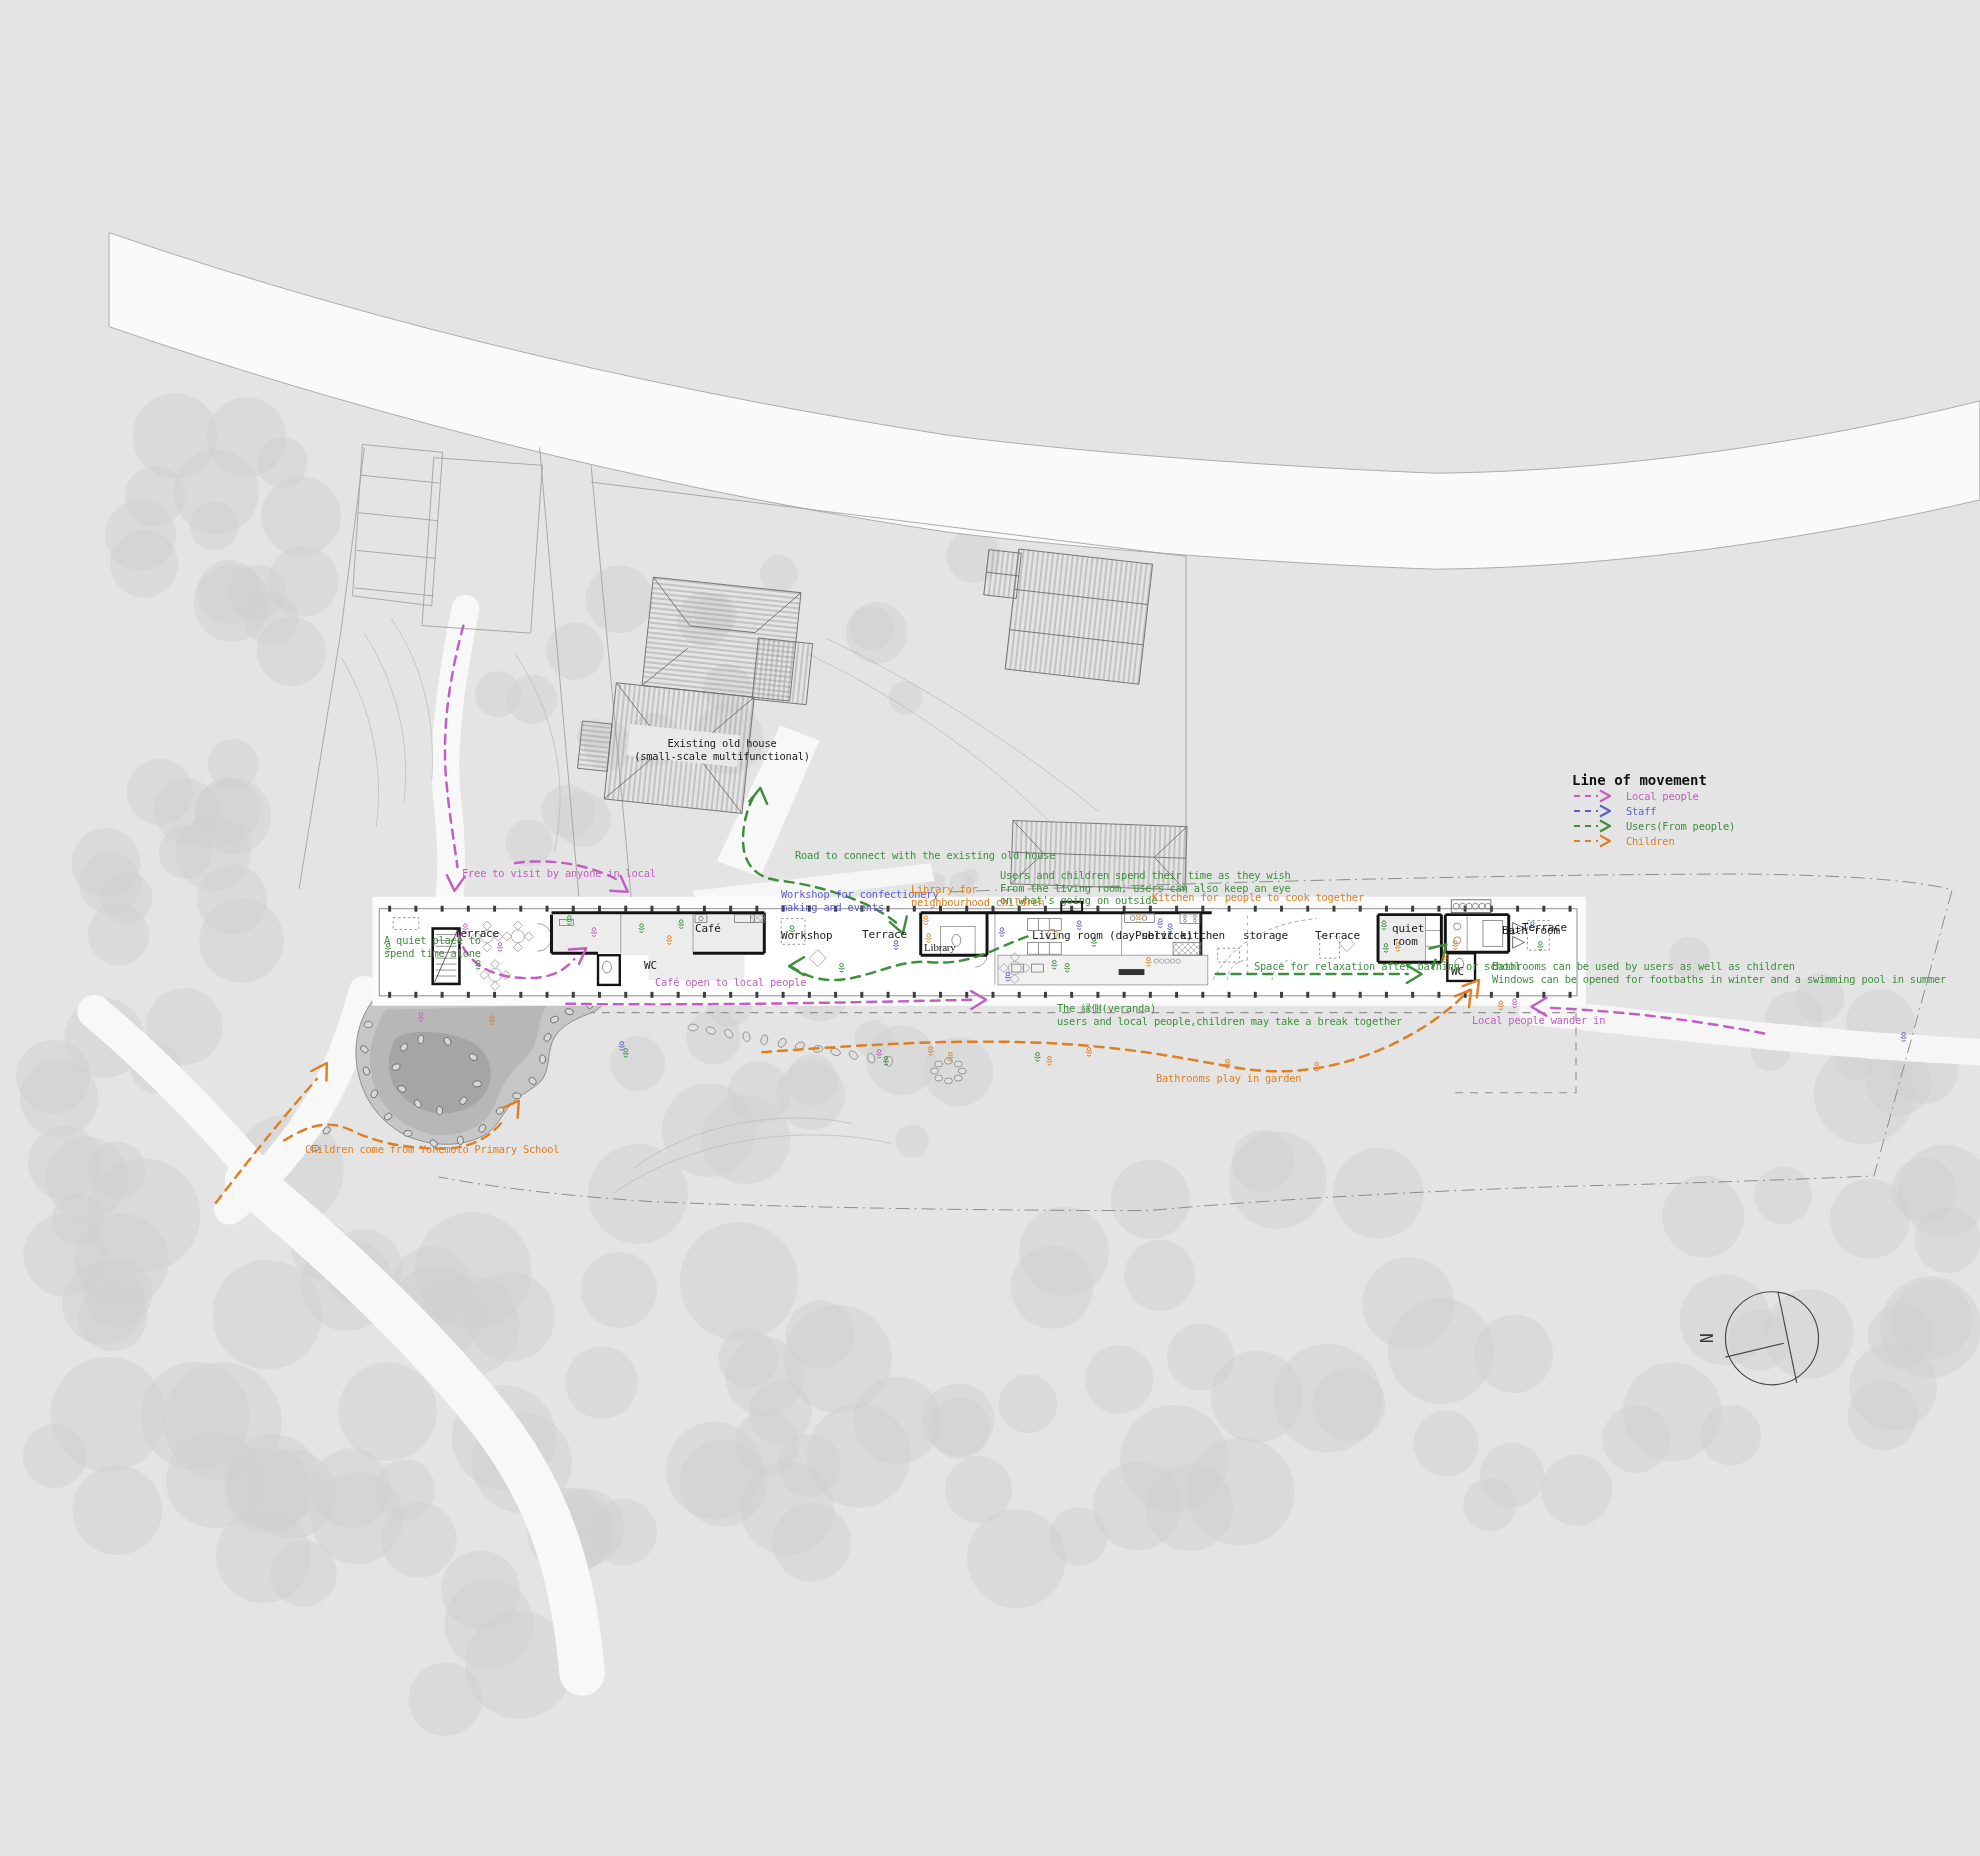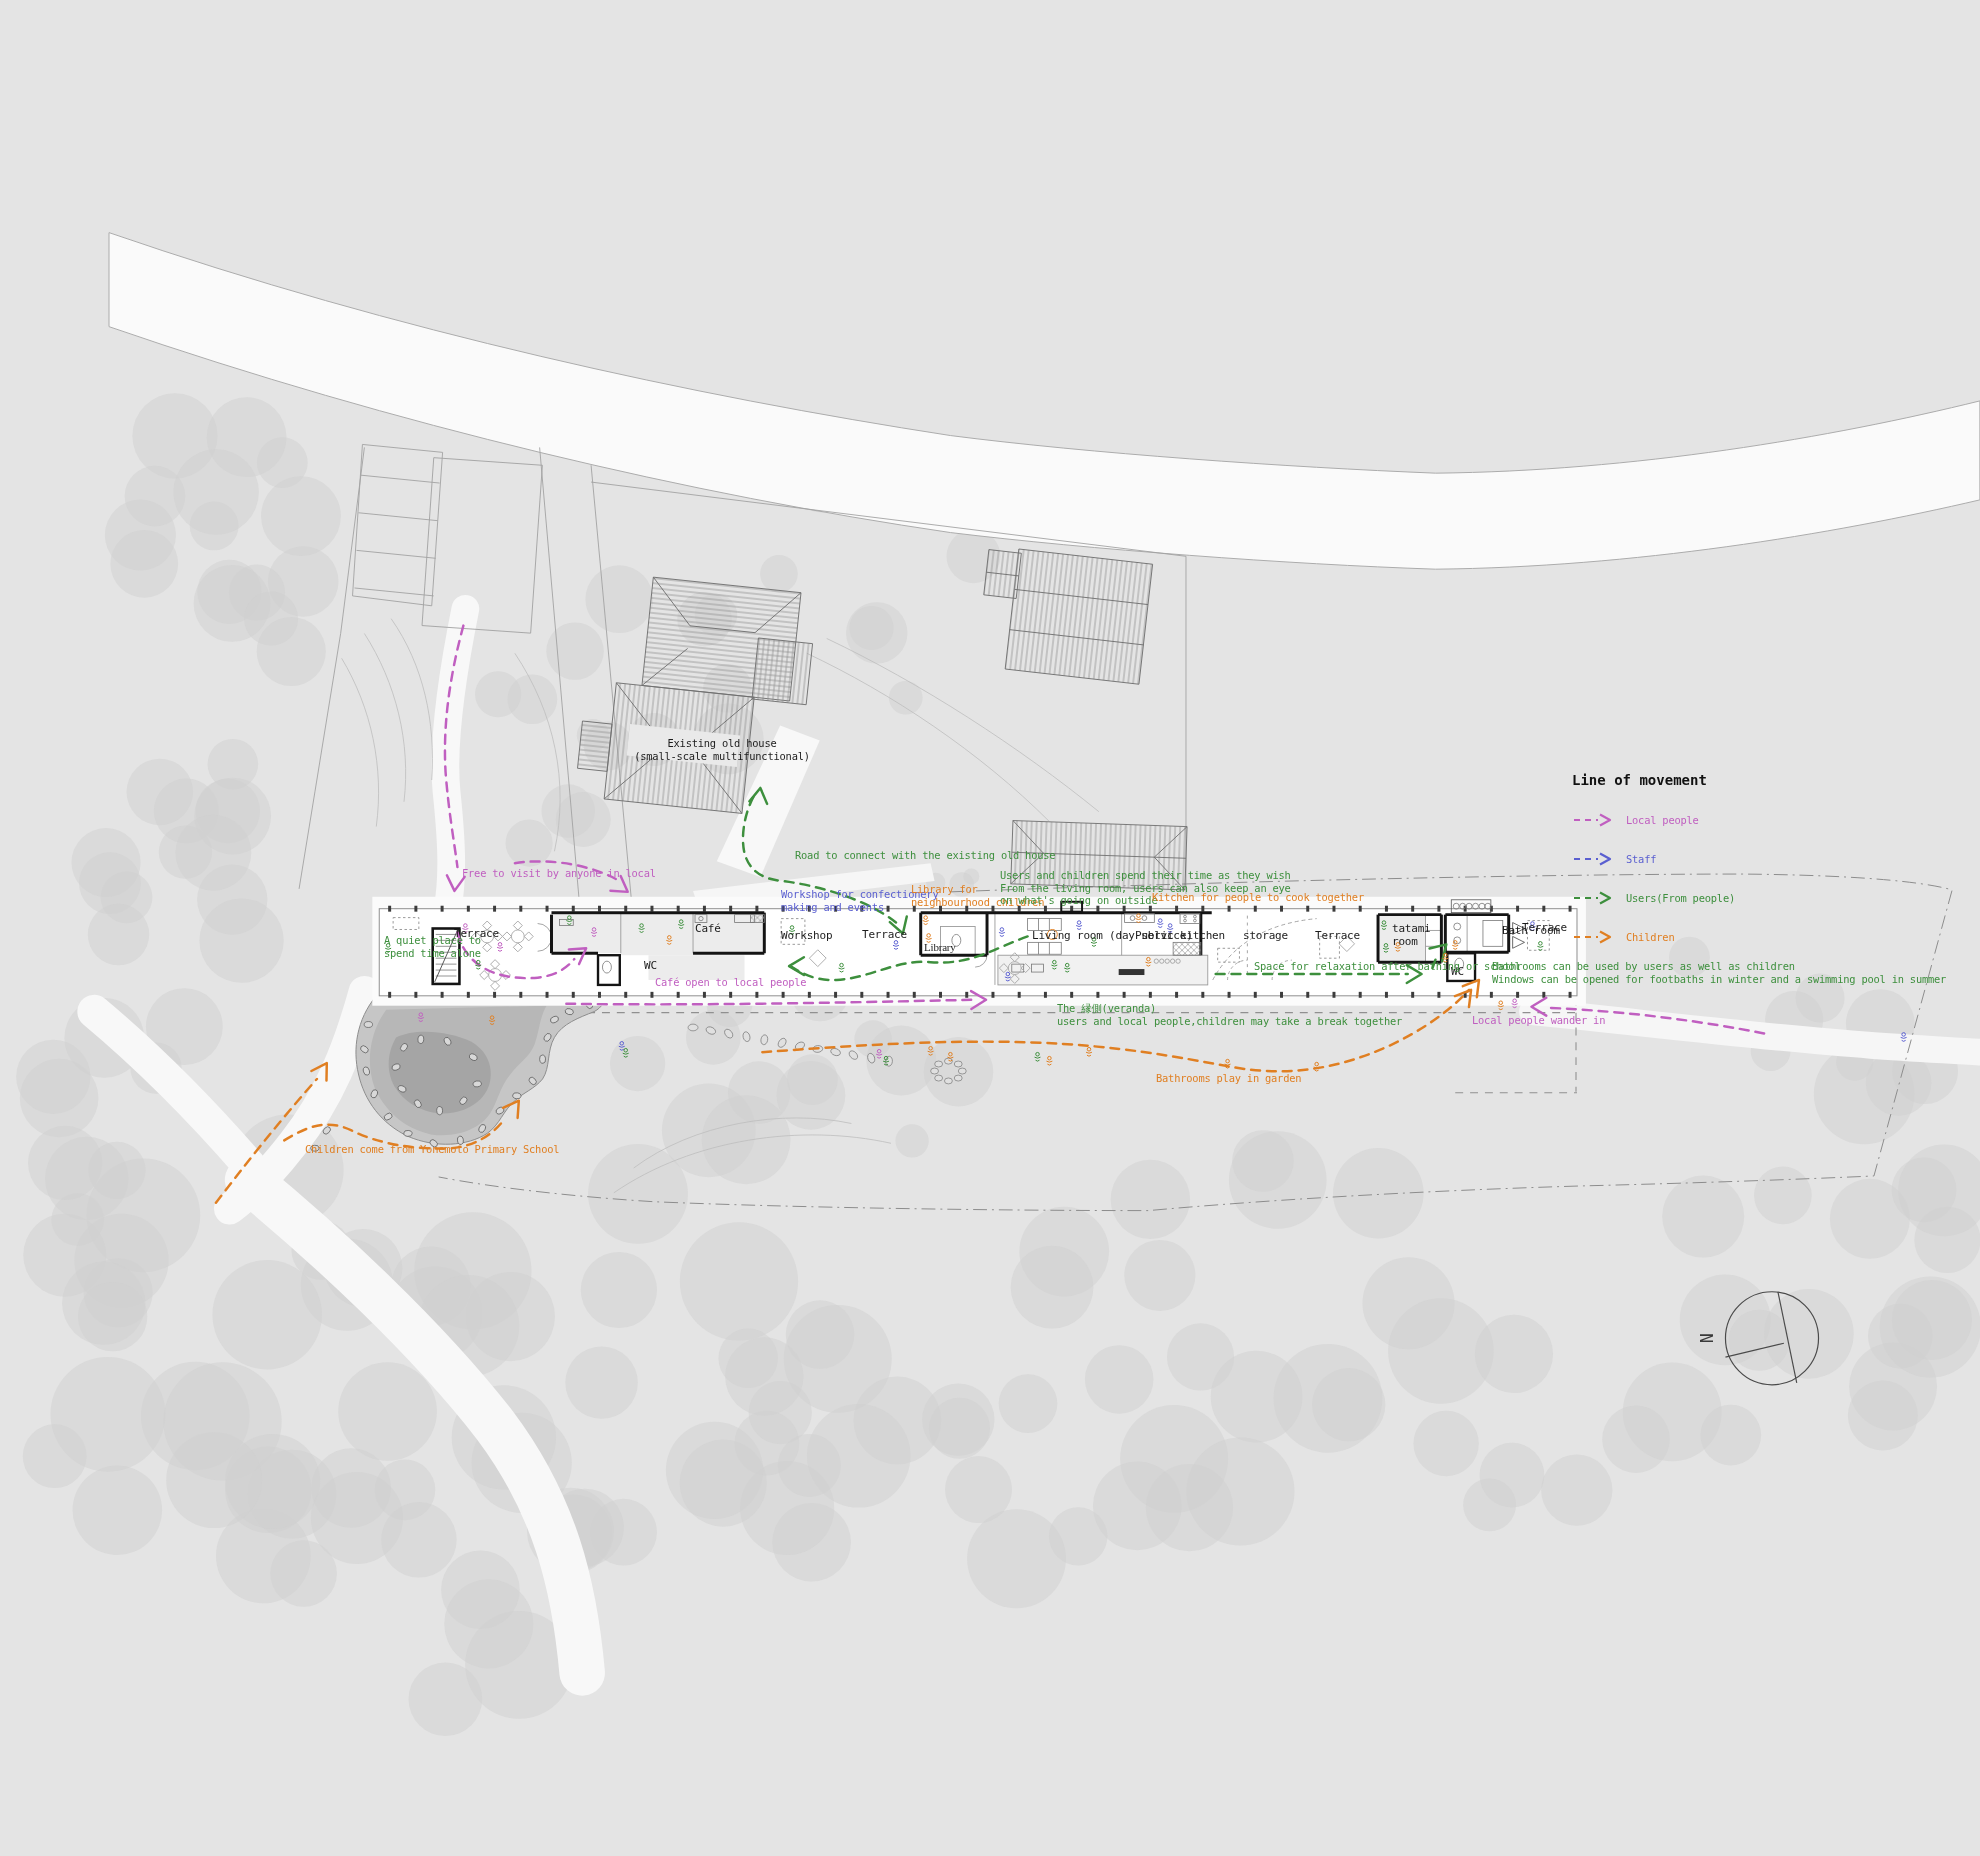--- a/index.html
+++ b/index.html
@@ -6,21 +6,21 @@
   body{width:1980px;height:1856px;position:relative;overflow:hidden;
        background:#e4e4e4;font-family:"DejaVu Sans Mono","Liberation Mono",monospace;}
   #stage{position:absolute;left:0;top:0;width:1980px;height:1856px;}
   svg text{font-family:"DejaVu Sans Mono","Liberation Mono",monospace;}
   .lbl{position:absolute;white-space:pre-line;line-height:1.22;font-size:10.4px;
        letter-spacing:-0.2px;pointer-events:none;}
   .lbl.room{color:#1c1c1c;font-size:11px;}
   .lbl.center{transform:translateX(-50%);text-align:center;}
   #legend{position:absolute;left:1572px;top:772px;}
   #legend .ttl{font-size:14px;font-weight:bold;color:#111;margin-bottom:0;letter-spacing:0;}
-  #legend .row{display:flex;align-items:center;height:15px;margin-top:24px;}
+  #legend .row{display:flex;align-items:center;height:15px;}
   #legend .row svg{margin-right:10px;}
   #legend .row .tx{font-size:10.4px;letter-spacing:-0.2px;}
   .mv{fill:none;stroke-width:2.5;stroke-linecap:round;stroke-dasharray:9 7;}
   .mv-local{stroke:var(--c-local);} .mv-users{stroke:var(--c-users);}
   .mv-children{stroke:var(--c-children);}
   .chev{fill:none;stroke-width:2.5;stroke-linejoin:round;stroke-linecap:round;}
 </style>
 </head>
 <body>
 
@@ -847,21 +847,21 @@
       <div class="lbl room" style="left: 454px; top: 927px; color: rgb(28, 28, 28);">Terrace</div>
       <div class="lbl room" style="left: 695px; top: 922px; color: rgb(28, 28, 28);">Café</div>
       <div class="lbl room" style="left: 644px; top: 959px; color: rgb(28, 28, 28);">WC</div>
       <div class="lbl room" style="left: 781px; top: 929px; color: rgb(28, 28, 28);">Workshop</div>
       <div class="lbl room" style="left: 862px; top: 928px; color: rgb(28, 28, 28);">Terrace</div>
       <div class="lbl room" style="left: 924px; top: 941px; color: rgb(28, 28, 28); font-family: Liberation Serif, serif;">Library</div>
       <div class="lbl room" style="left: 1032px; top: 929px; color: rgb(28, 28, 28);">Living room (day service)</div>
       <div class="lbl room" style="left: 1135px; top: 929px; color: rgb(28, 28, 28);">Public kitchen</div>
       <div class="lbl room" style="left: 1243px; top: 929px; color: rgb(28, 28, 28);">storage</div>
       <div class="lbl room" style="left: 1315px; top: 929px; color: rgb(28, 28, 28);">Terrace</div>
-      <div class="lbl room" style="left: 1392px; top: 922px; color: rgb(28, 28, 28);">tatami
+      <div class="lbl room" style="left: 1392px; top: 922px; color: rgb(28, 28, 28);">quiet
 room</div>
       <div class="lbl room" style="left: 1464px; top: 924px; color: rgb(28, 28, 28); margin-left: 38px;">Bath room</div>
       <div class="lbl room" style="left: 1451px; top: 965px; color: rgb(28, 28, 28);">WC</div>
       <div class="lbl room" style="left: 1522px; top: 921px; color: rgb(28, 28, 28);">Terrace</div>
       <div class="lbl " style="left: 462px; top: 867px; color: rgb(192, 95, 192);">Free to visit by anyone in local</div>
       <div class="lbl " style="left: 384px; top: 934px; color: rgb(61, 143, 61);">A quiet place to
 spend time alone</div>
       <div class="lbl " style="left: 655px; top: 941px; color: rgb(192, 95, 192); margin-top: 35px;">Café open to local people</div>
       <div class="lbl " style="left: 781px; top: 888px; color: rgb(90, 95, 208);">Workshop for confectionery
 making and events</div>

